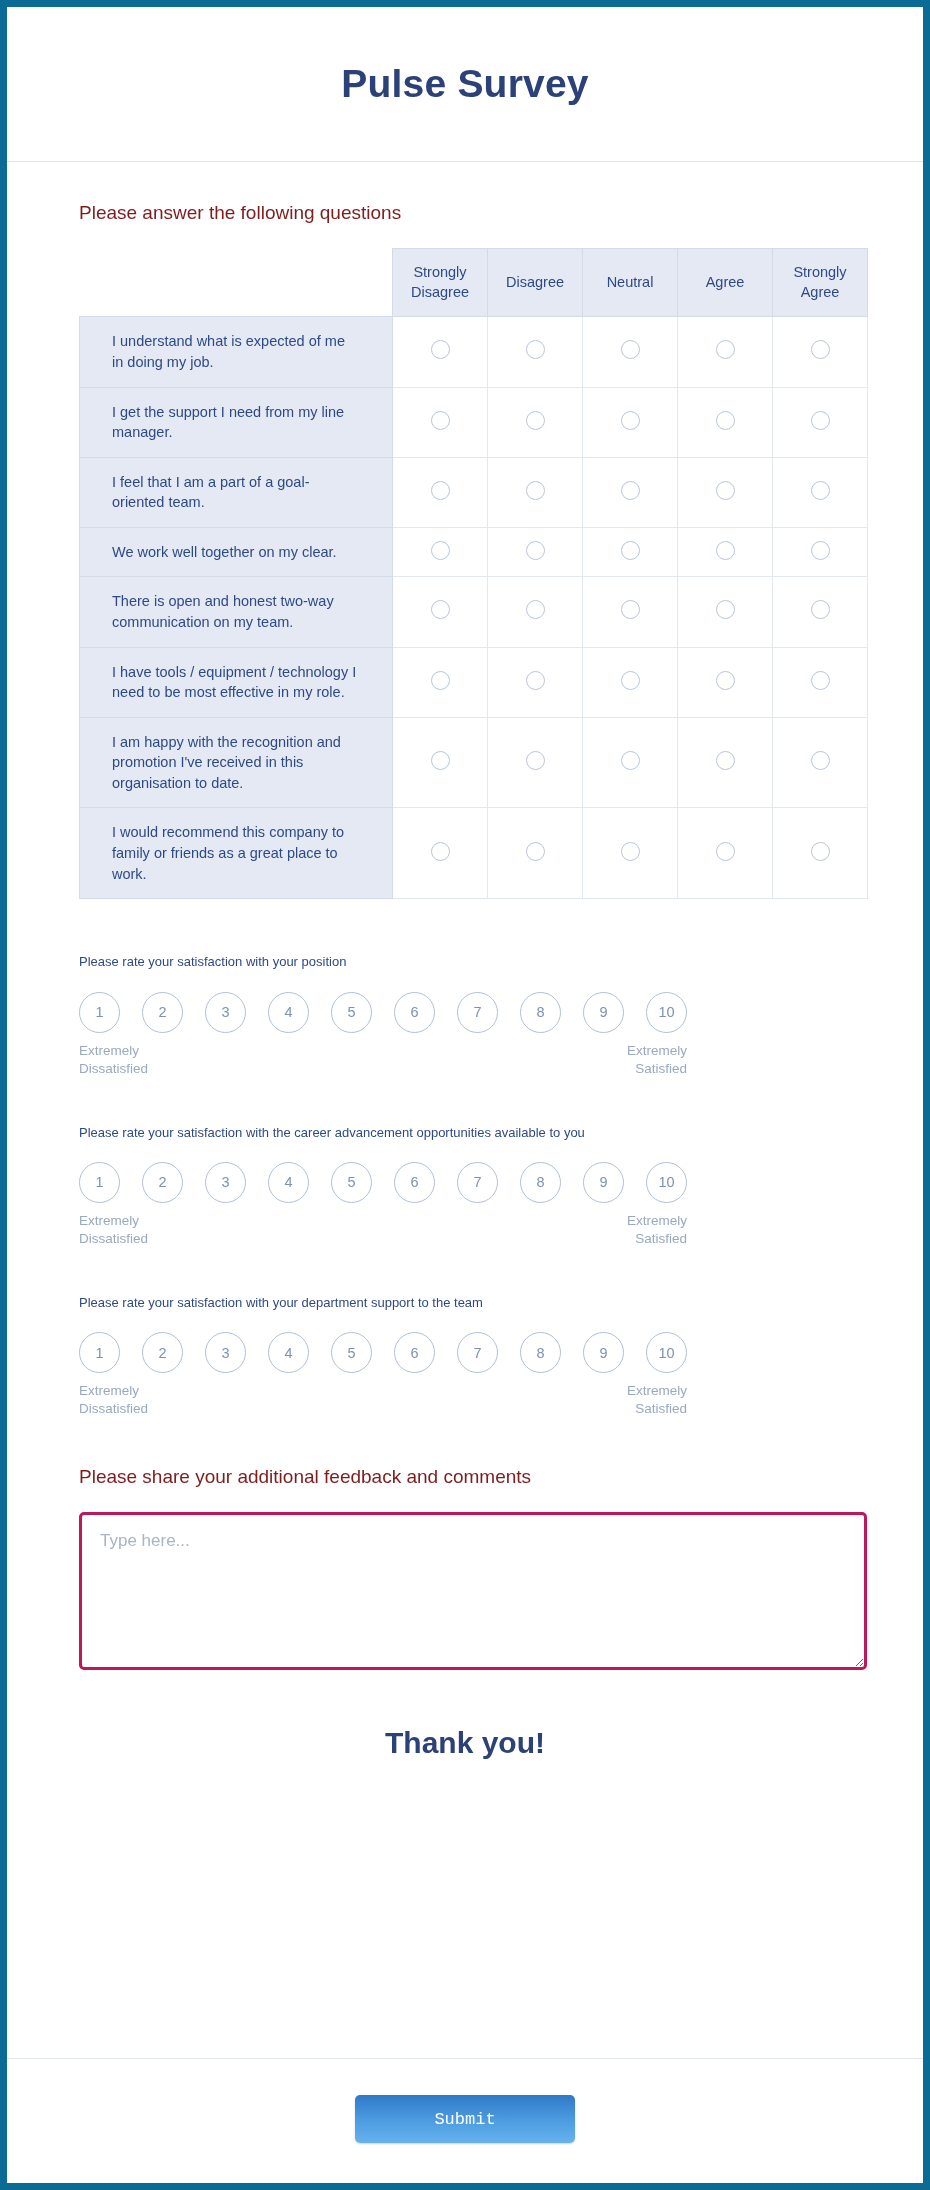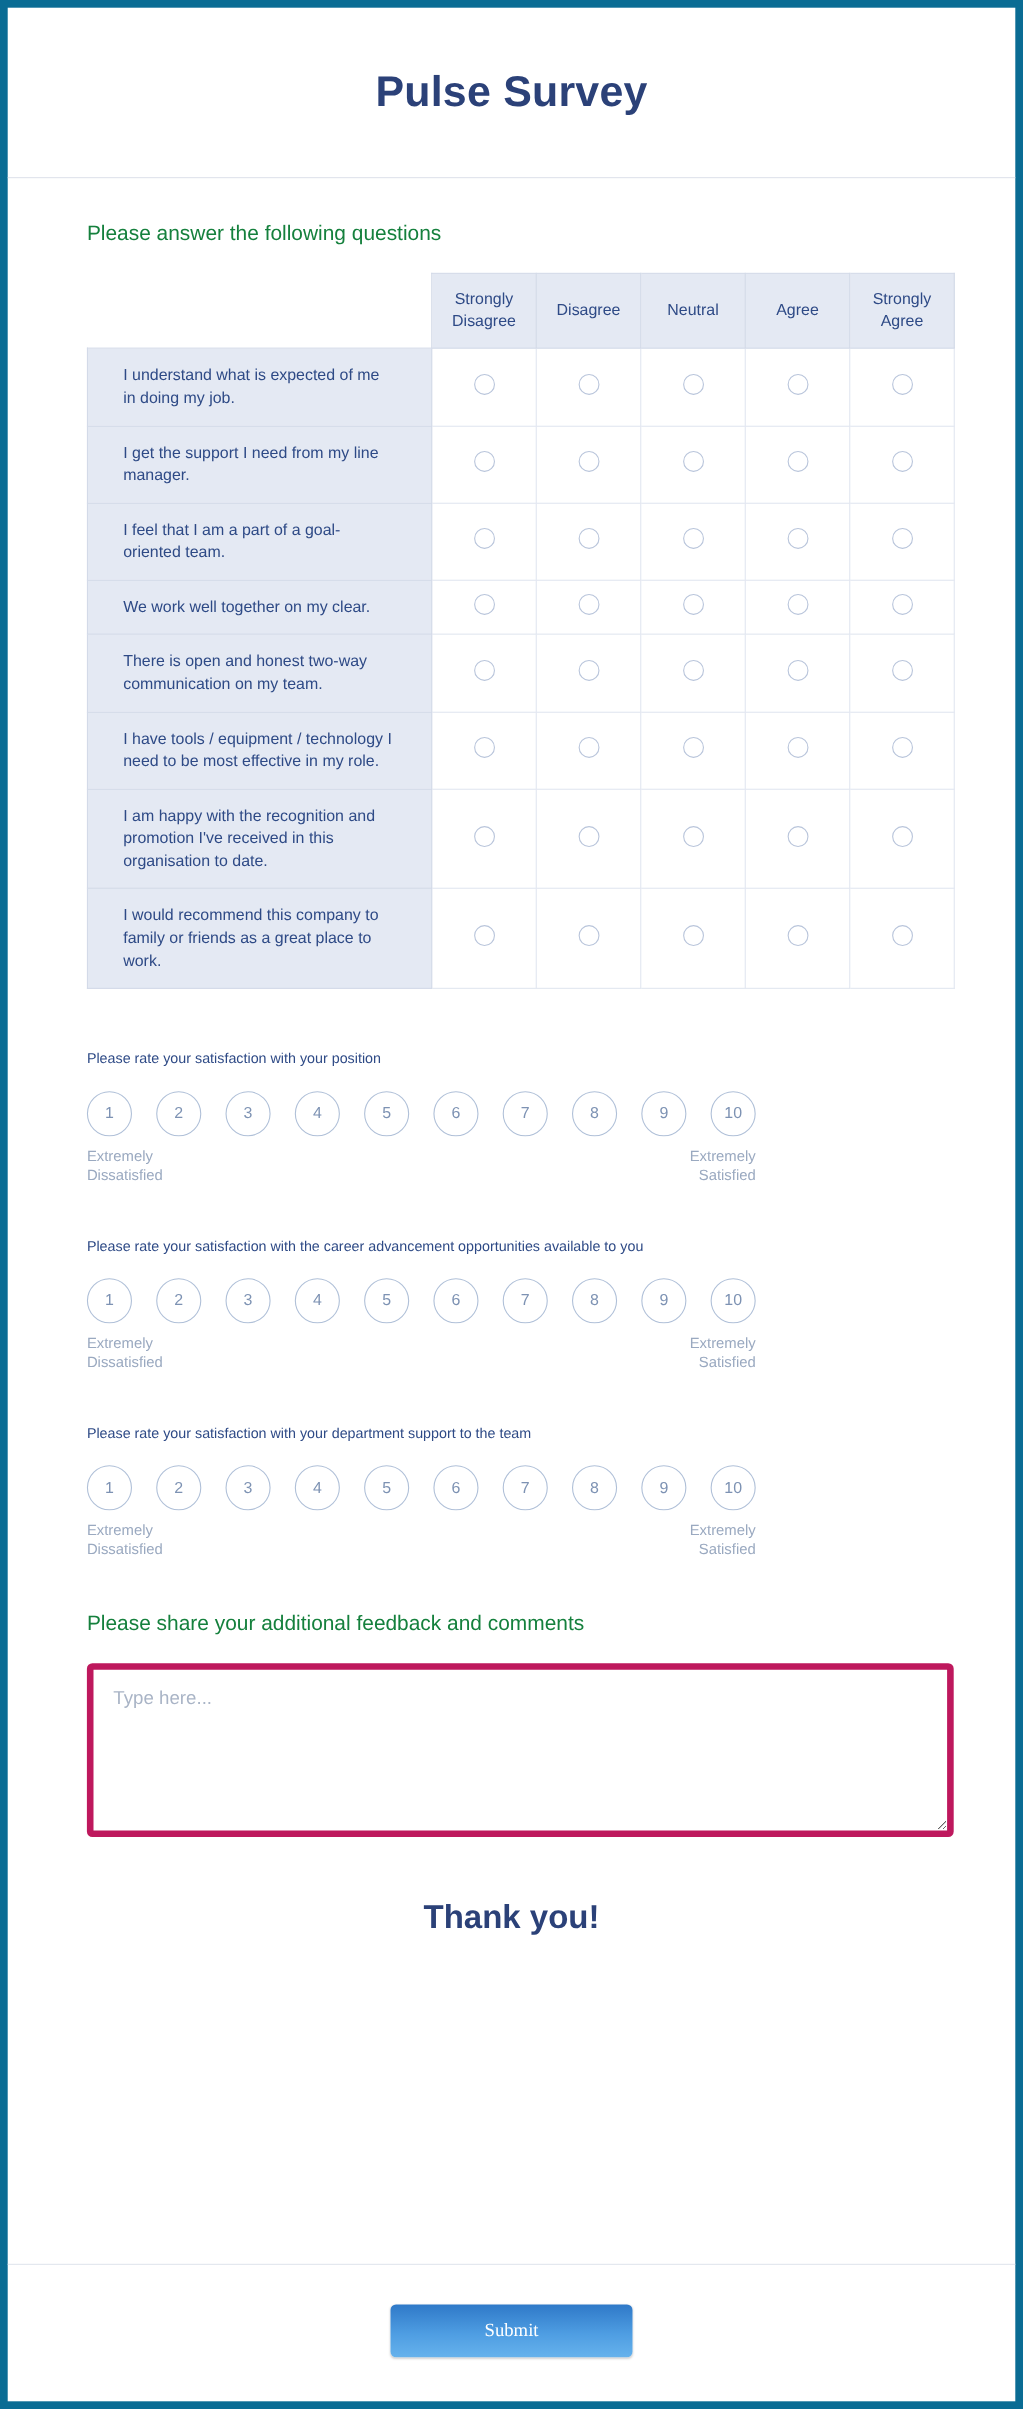--- a/index.html
+++ b/index.html
@@ -42,21 +42,21 @@
   }
 
   
   #survey-body {
     flex: 1 1 auto;
     padding: 38px 72px 0 72px;
   }
 
   .section-prompt {
     font-size: 19px;
-    color: #15803d;
+    color: #7f1d1d;
     margin: 0 0 22px 0;
     line-height: 1.38;
   }
 
   
   #matrix-wrap { margin-bottom: 54px; }
   table.matrix {
     border-collapse: collapse;
     width: 788px;
     table-layout: fixed;
@@ -143,21 +143,21 @@
     line-height: 1.33;
     white-space: pre-line;
   }
   .anchor.right { text-align: right; }
 
   
   #feedback-block { margin-top: 14px; margin-bottom: 40px; }
   #feedback-input {
     width: 788px;
     height: 158px;
-    border: 6px solid #be185d;
+    border: 3px solid #be185d;
     border-radius: 5px;
     padding: 16px 18px;
     font-family: "Liberation Sans", sans-serif;
     font-size: 17px;
     color: #31435e;
     resize: vertical;
     outline: none;
     background: #ffffff;
   }
   #feedback-input::placeholder { color: #a9b4c6; }
@@ -179,21 +179,21 @@
     justify-content: center;
     flex: 0 0 auto;
   }
   #submit-button {
     width: 220px;
     height: 48px;
     border: none;
     border-radius: 5px;
     background: linear-gradient(to bottom, #2f79c8 0%, #4e9de2 55%, #66b2ec 100%);
     color: #ffffff;
-    font-family: Liberation Serif, serif;
+    font-family: Liberation Mono, monospace;
     font-size: 17px;
     cursor: pointer;
     box-shadow: 0 1px 2px rgba(0,0,0,.18);
   }
 </style>
 </head>
 <body>
 
 <div id="survey-card">
 

